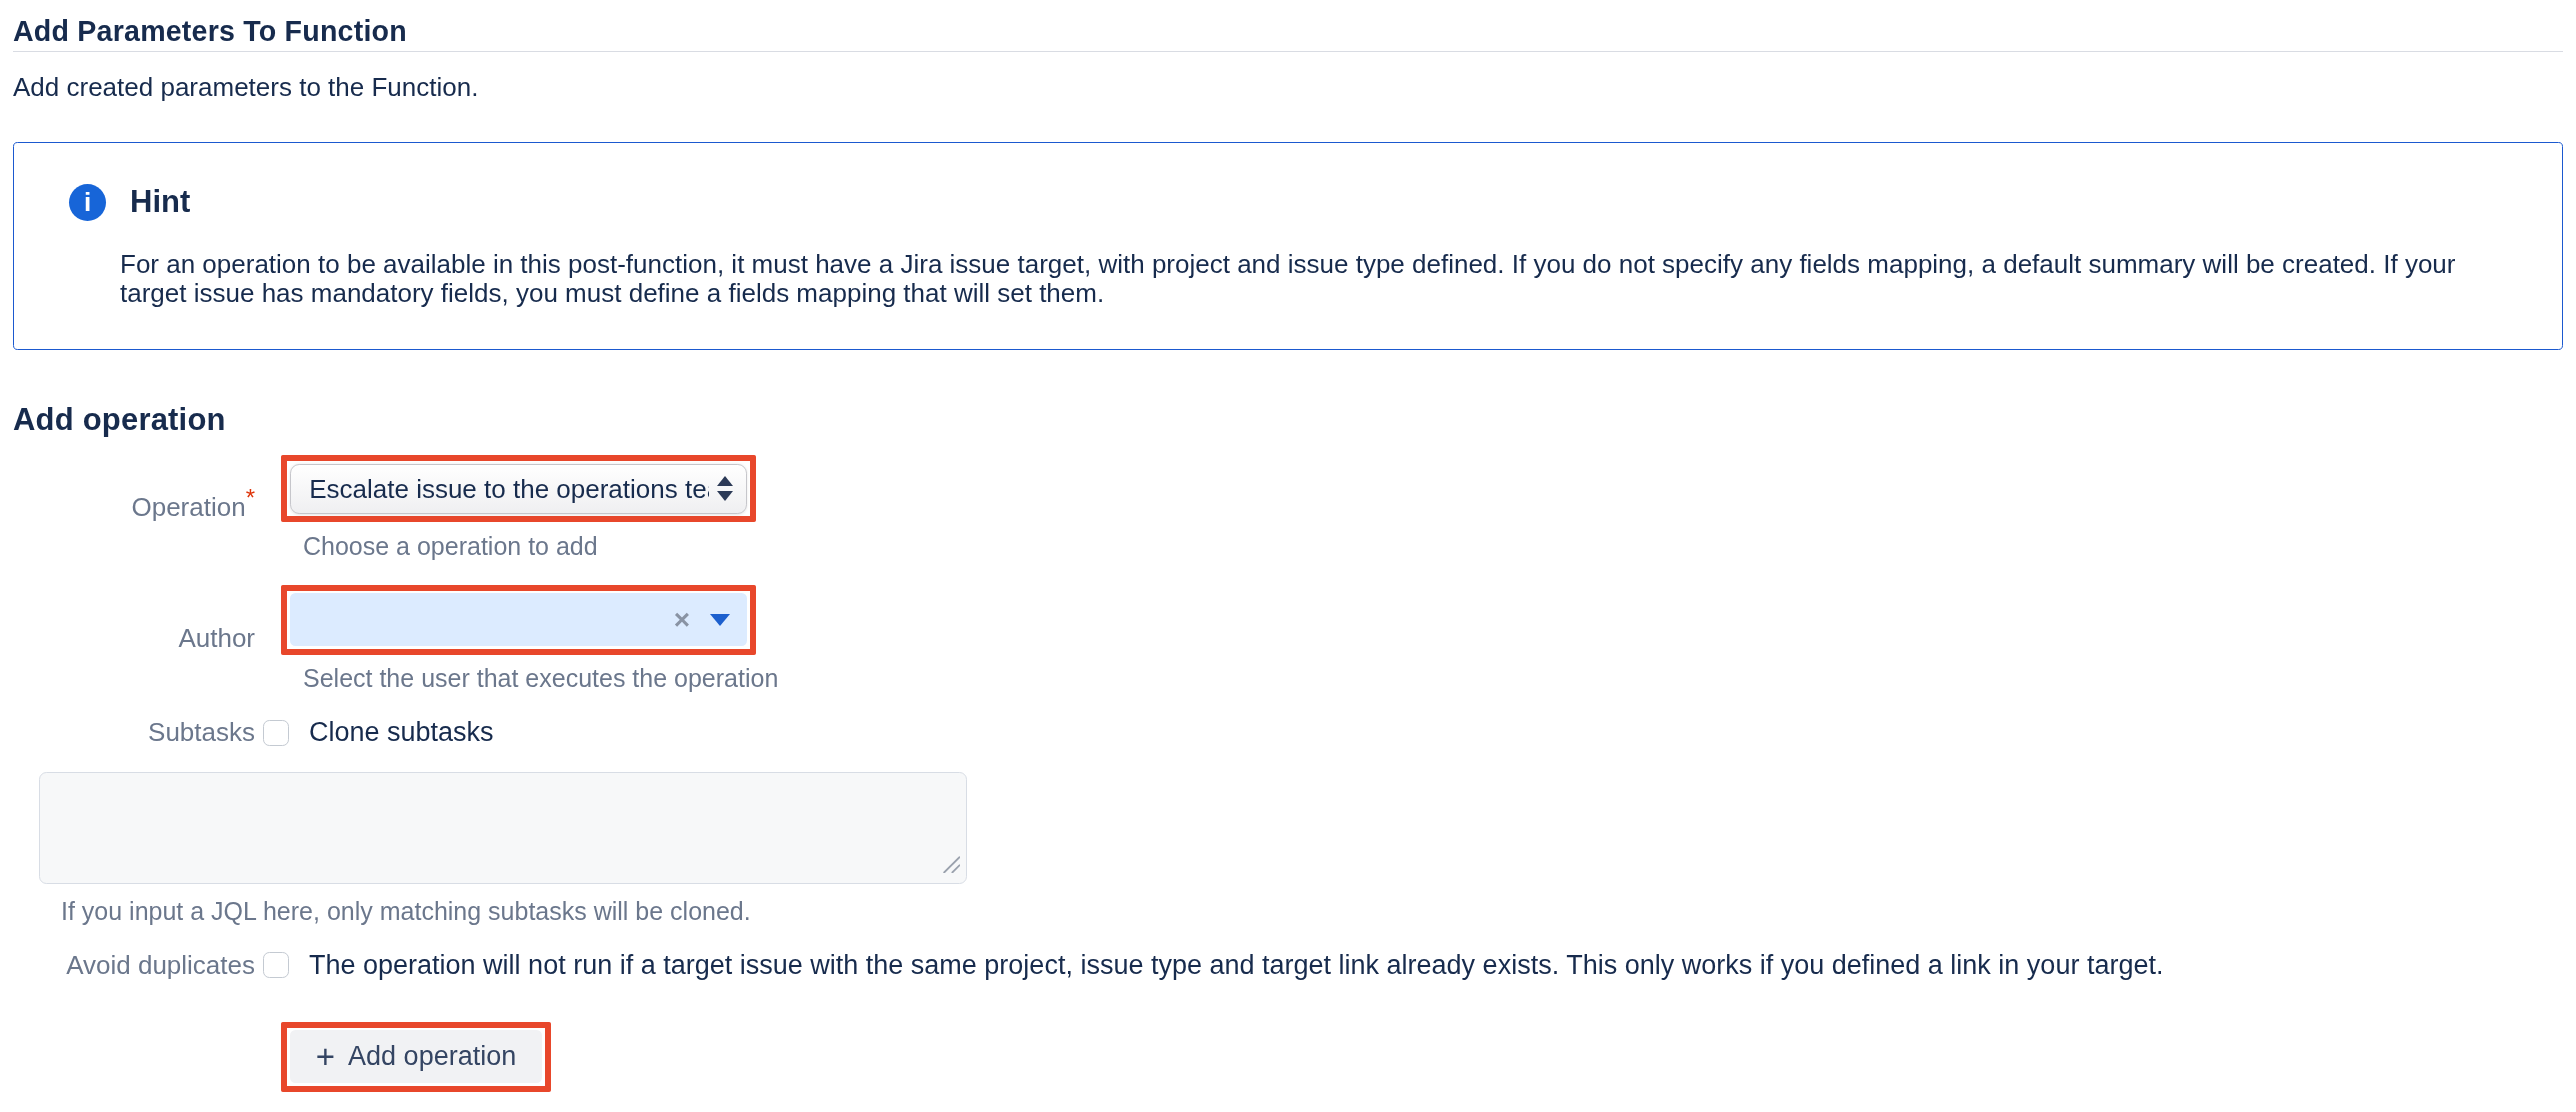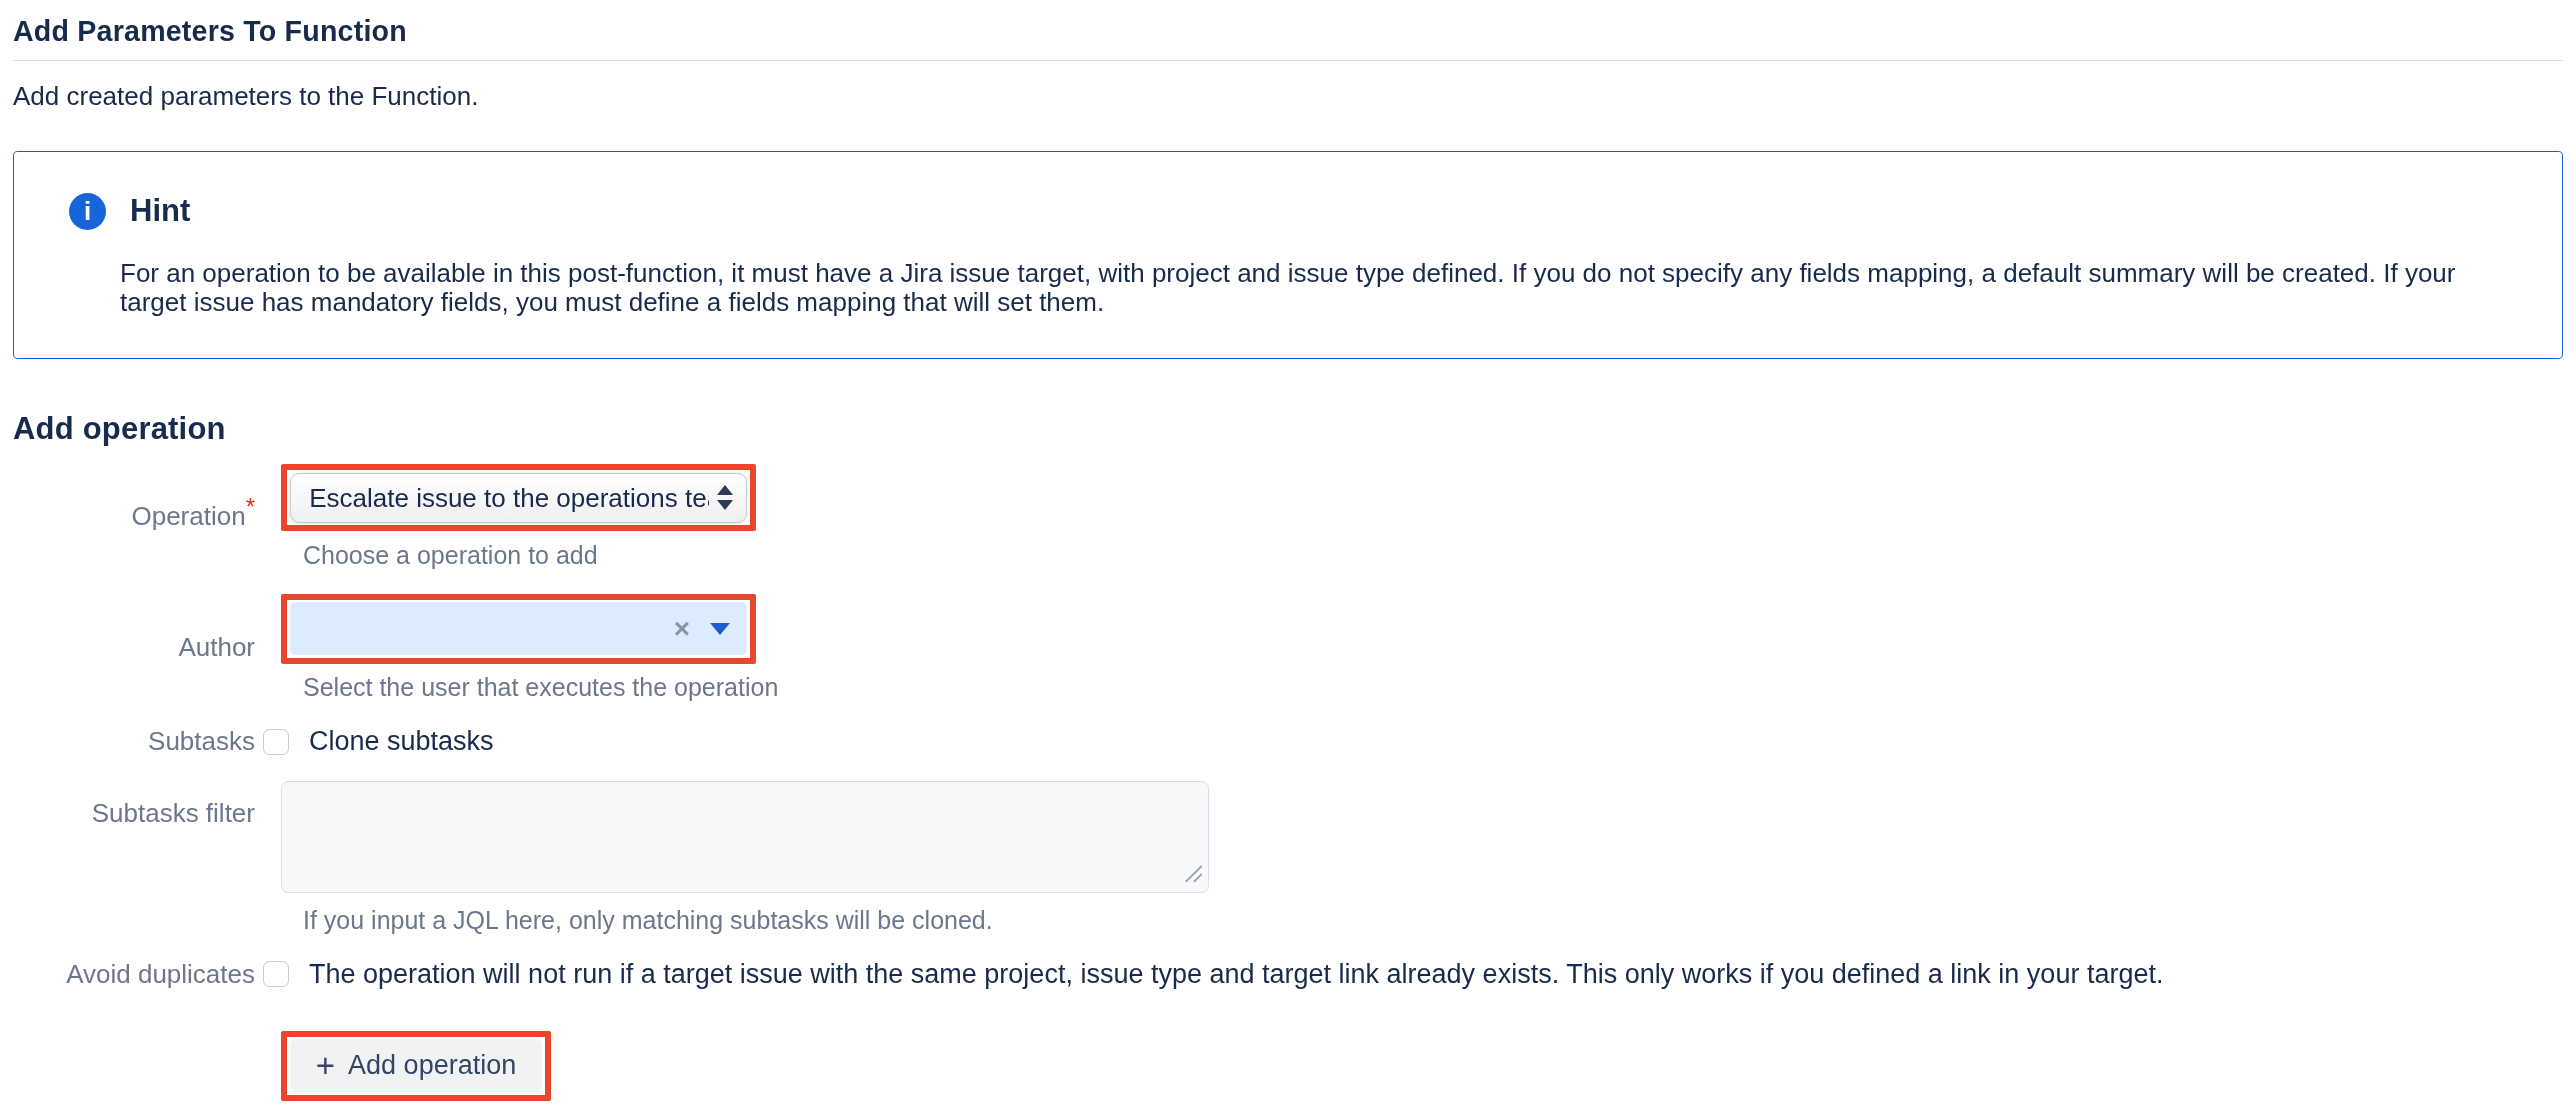--- a/index.html
+++ b/index.html
@@ -15,21 +15,21 @@
     width: 2576px;
     height: 1113px;
     padding: 14.7px 13px 0 13px;
     background: #ffffff;
   }
   
   .page-title {
     font-size: 28.6px;
     font-weight: 700;
     color: #172b4d;
-    padding-bottom: 12px;
+    padding-bottom: 3px;
     border-bottom: 1.8px solid #d9dce3;
     letter-spacing: 0.2px;
   }
   .page-subtitle {
     margin-top: 20px;
     font-size: 26px;
     color: #172b4d;
   }
   
   .hint-box {
@@ -308,21 +308,20 @@
 
     <div class="form-row">
       <div class="form-label">Subtasks</div>
       <div class="form-field checkbox-line">
         <span class="checkbox"></span>
         <span class="checkbox-label">Clone subtasks</span>
       </div>
     </div>
 
     <div class="form-row top-align">
-      <div class="form-label">Subtasks filter</div>
       <div class="form-field">
         <span class="textarea-wrap">
           <textarea class="jql-textarea" style=""></textarea>
           <svg class="resize-handle" viewBox="0 0 22 22">
             <line x1="4" y1="22" x2="22" y2="4" stroke="#9aa1ad" stroke-width="2"></line>
             <line x1="13" y1="22" x2="22" y2="13" stroke="#9aa1ad" stroke-width="2"></line>
           </svg>
         </span>
         <div class="helper-text">If you input a JQL here, only matching subtasks will be cloned.</div>
       </div>

